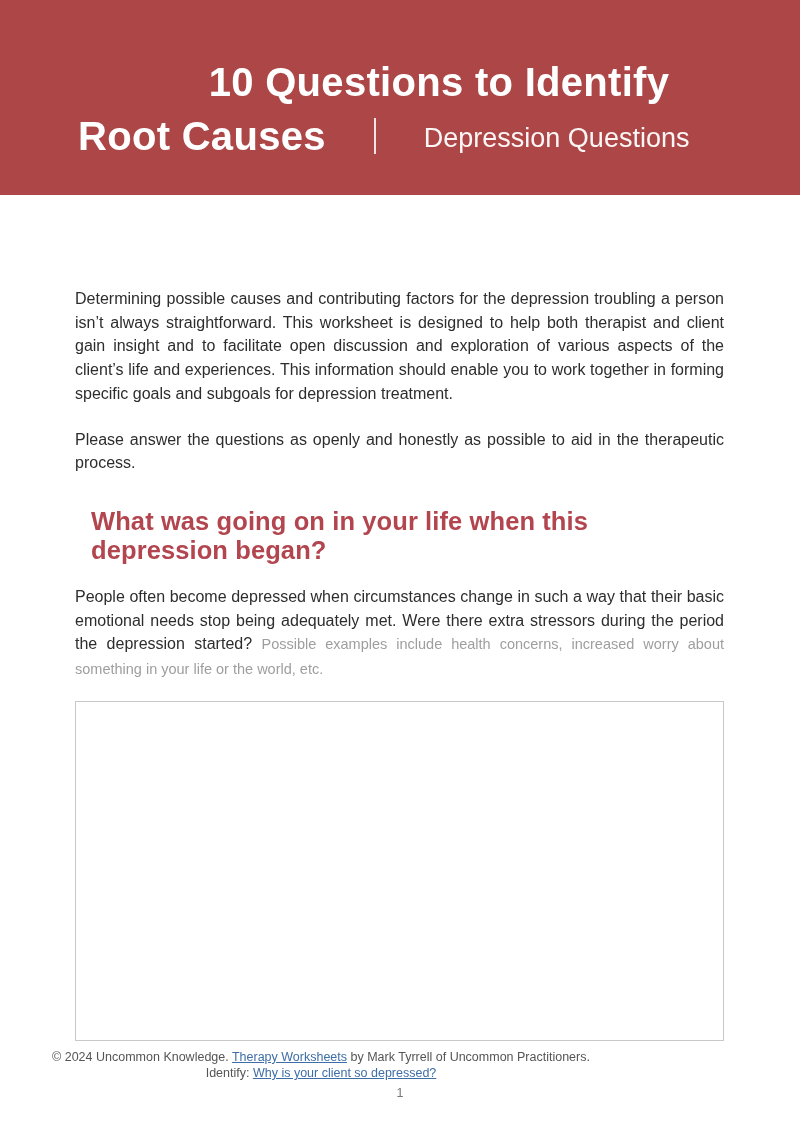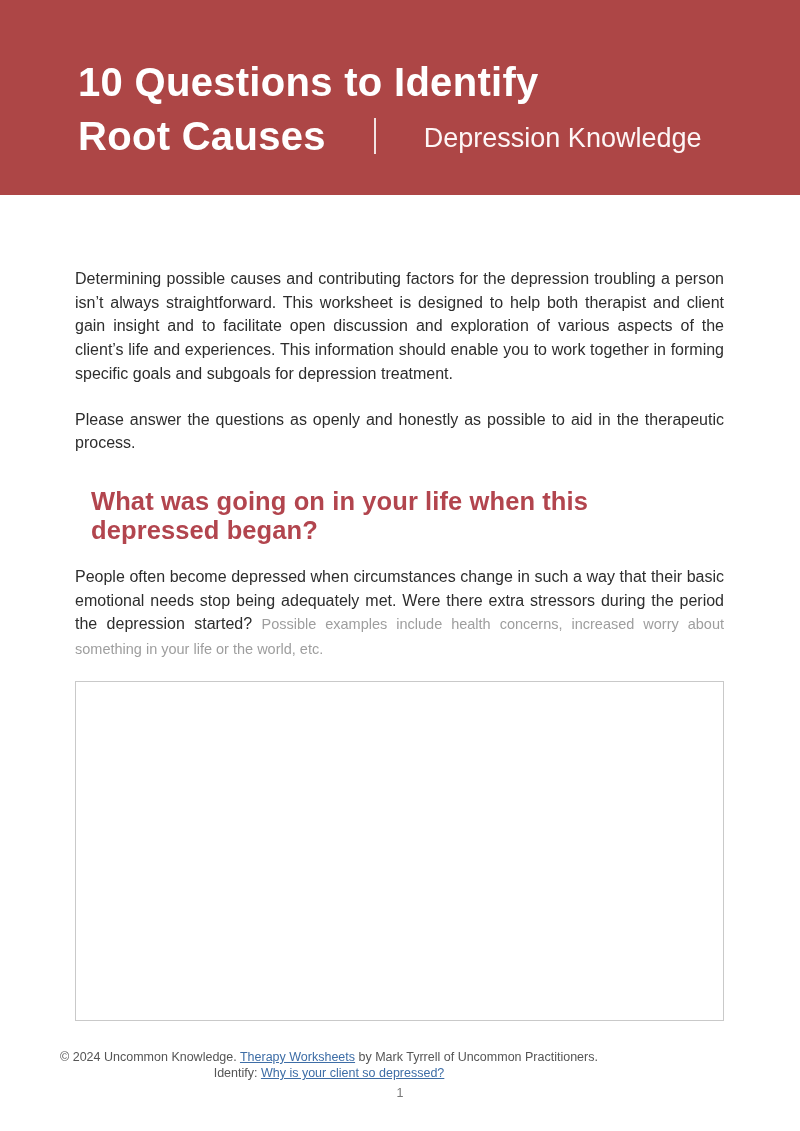--- a/index.html
+++ b/index.html
@@ -12,20 +12,21 @@
     position: relative;
     overflow: hidden;
   }
 
   
   .banner {
     width: 800px;
     height: 195px;
     background: #ad4646;
     padding: 60px 0 0 78px;
+    text-align: center;
   }
   .title-line1 {
     color: #ffffff;
     font-size: 40px;
     font-weight: bold;
     line-height: 1.1;
     letter-spacing: 0.3px;
   }
   .title-row {
     display: flex;
@@ -50,21 +51,21 @@
     color: #fdf6f6;
     font-size: 27px;
     font-weight: 400;
     line-height: 1;
     position: relative;
     top: 2px;
   }
 
   
   .content {
-    padding: 72px 76px 0 75px;
+    padding: 92px 76px 0 75px;
   }
   p.body-par {
     margin: 0;
     font-size: 16px;
     line-height: 23.7px;
     color: #2d2d2d;
     text-align: justify;
   }
   #par2 { margin-top: 22px; }
 
@@ -88,21 +89,21 @@
     height: 340px;
     border: 1px solid #c9c9c9;
     background: #ffffff;
     outline: none;
   }
 
   
   .footer {
     position: absolute;
     top: 1049px;
-    left: 8px;
+    left: 0;
     width: 642px;
     text-align: center;
     font-size: 12.5px;
     line-height: 16px;
     color: #555555;
   }
   .footer a {
     color: #3d6da6;
     text-decoration: underline;
     cursor: pointer;
@@ -118,29 +119,29 @@
   }
 </style>
 </head>
 <body>
 
 <div class="banner">
   <div class="title-line1">10 Questions to Identify</div>
   <div class="title-row">
     <div class="title-line2">Root Causes</div>
     <div class="title-divider"></div>
-    <div class="subtitle">Depression Knowledge</div>
+    <div class="subtitle">Depression Questions</div>
   </div>
 </div>
 
 <div class="content">
   <p class="body-par" id="par1">Determining possible causes and contributing factors for the depression troubling a person isn’t always straightforward. This worksheet is designed to help both therapist and client gain insight and to facilitate open discussion and exploration of various aspects of the client’s life and experiences. This information should enable you to work together in forming specific goals and subgoals for depression treatment.</p>
   <p class="body-par" id="par2">Please answer the questions as openly and honestly as possible to aid in the therapeutic process.</p>
 
-  <h2 class="question-heading"><span>What was going on in your life when this</span><br><span>depressed began?</span></h2>
+  <h2 class="question-heading"><span>What was going on in your life when this</span><br><span>depression began?</span></h2>
 
   <p class="body-par" id="par3"><span>People often become depressed when circumstances change in such a way that their basic emotional needs stop being adequately met. Were there extra stressors during the period the depression started? </span><span class="hint">Possible examples include health concerns, increased worry about something in your life or the world, etc.</span></p>
 
   <div class="answer-box" role="textbox" aria-multiline="true" contenteditable="true" style=""></div>
 </div>
 
 <div class="footer">
   <div><span>© 2024 Uncommon Knowledge. </span><a>Therapy Worksheets</a><span> by Mark Tyrrell of Uncommon Practitioners.</span></div>
   <div><span>Identify: </span><a>Why is your client so depressed?</a></div>
 </div>

